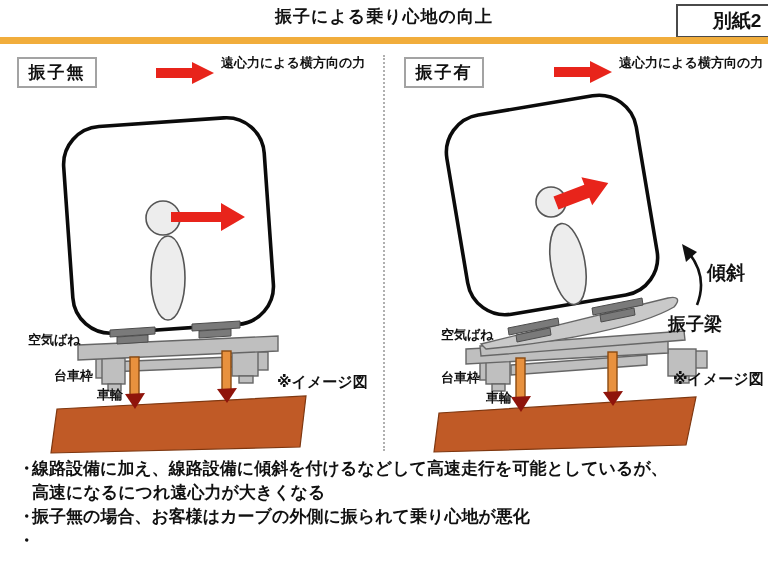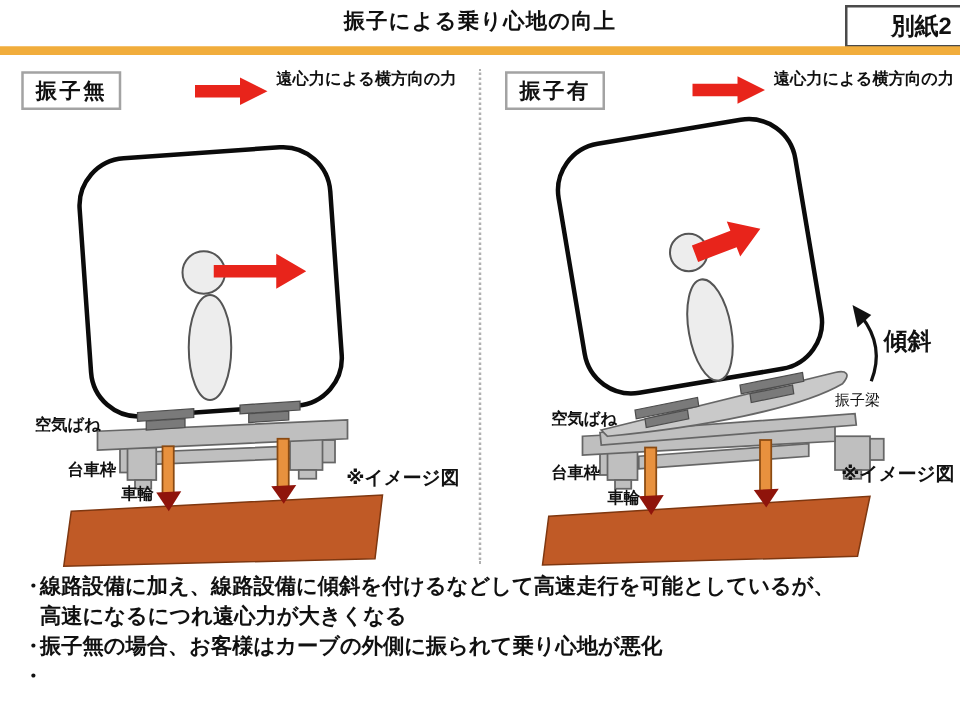--- a/index.html
+++ b/index.html
@@ -12,21 +12,21 @@
   .tag{left:676px;top:4px;width:86px;height:30px;border:2px solid #4a4a4a;
        display:flex;align-items:center;justify-content:center;font-size:19px;font-weight:600;background:#fff;padding-left:16px;}
   .accent{left:0;top:37px;width:768px;height:7px;background:var(--c-accent);}
   .divider{left:383px;top:55px;height:396px;width:0;border-left:2px dotted var(--c-divider);}
   .panel-label{width:76px;height:27px;top:57px;border:2px solid #a3a3a3;background:#fff;
        display:flex;align-items:center;justify-content:center;font-size:17px;font-weight:bold;letter-spacing:2px;}
   .force-caption{top:54px;font-size:13px;font-weight:bold;white-space:nowrap;}
   .part-label{font-size:13px;font-weight:bold;white-space:nowrap;}
   .note-label{font-size:15px;font-weight:bold;white-space:nowrap;}
   .tilt-label{font-size:19px;font-weight:bold;white-space:nowrap;text-align:right;}
-  .beam-label{font-size:12px;font-weight:normal;white-space:nowrap;}
+  .beam-label{font-size:18px;font-weight:bold;white-space:nowrap;}
   .bullets{left:18px;top:457px;width:740px;}
   .bullet{display:flex;font-size:17px;font-weight:600;line-height:24px;}
   .bullet .marker{width:14px;flex:none;}
   svg .steel{fill:var(--c-steel);stroke:var(--c-steelEdge);stroke-width:1.4;}
   svg .pad{fill:var(--c-pad);stroke:var(--c-padEdge);stroke-width:1;}
   svg .wheelbar{fill:var(--c-wheel);stroke:var(--c-wheelEdge);stroke-width:1.4;}
   svg .contact{fill:var(--c-contact);stroke:none;}
   svg .carbody{fill:#fff;stroke:#0b0b0b;stroke-width:3.6;}
   svg .person{fill:var(--c-person);stroke:var(--c-personEdge);stroke-width:1.6;}
   svg .redarrow{fill:var(--c-red);stroke:none;}

